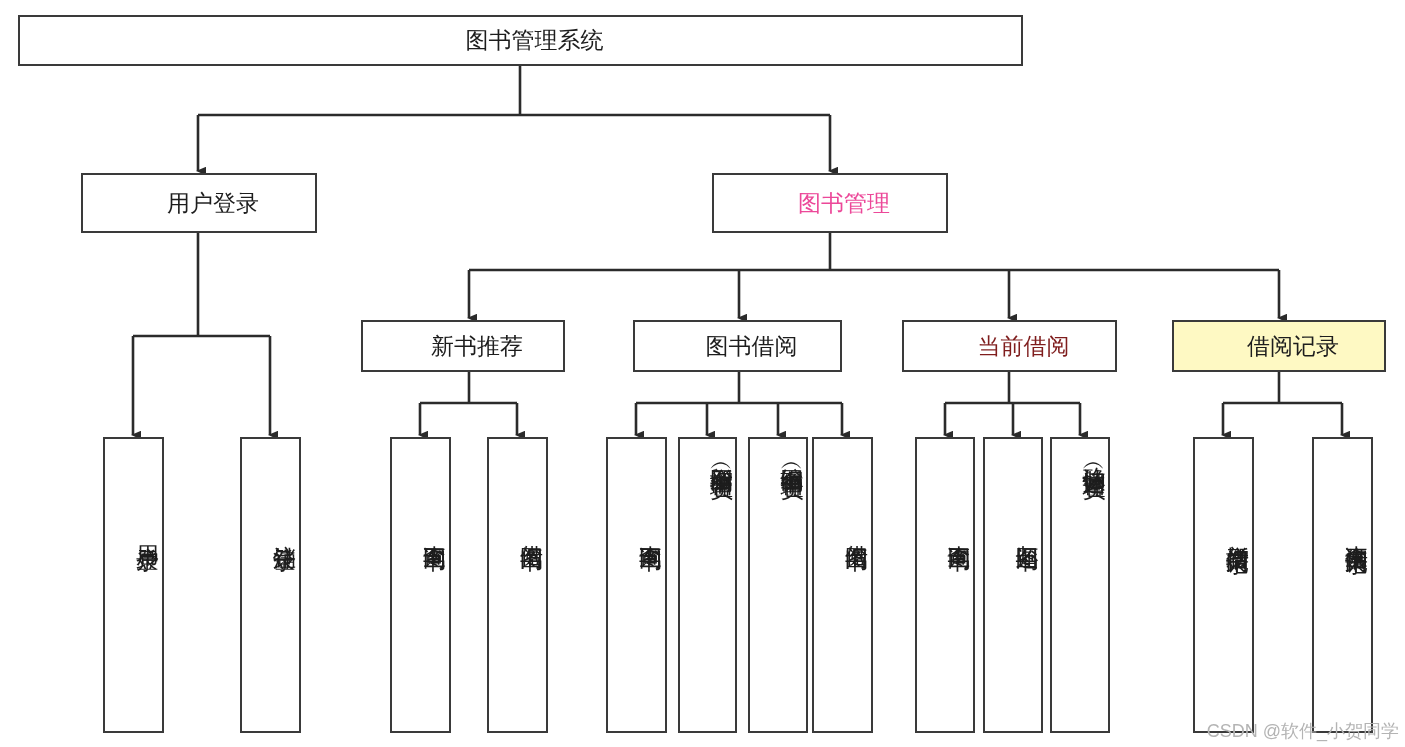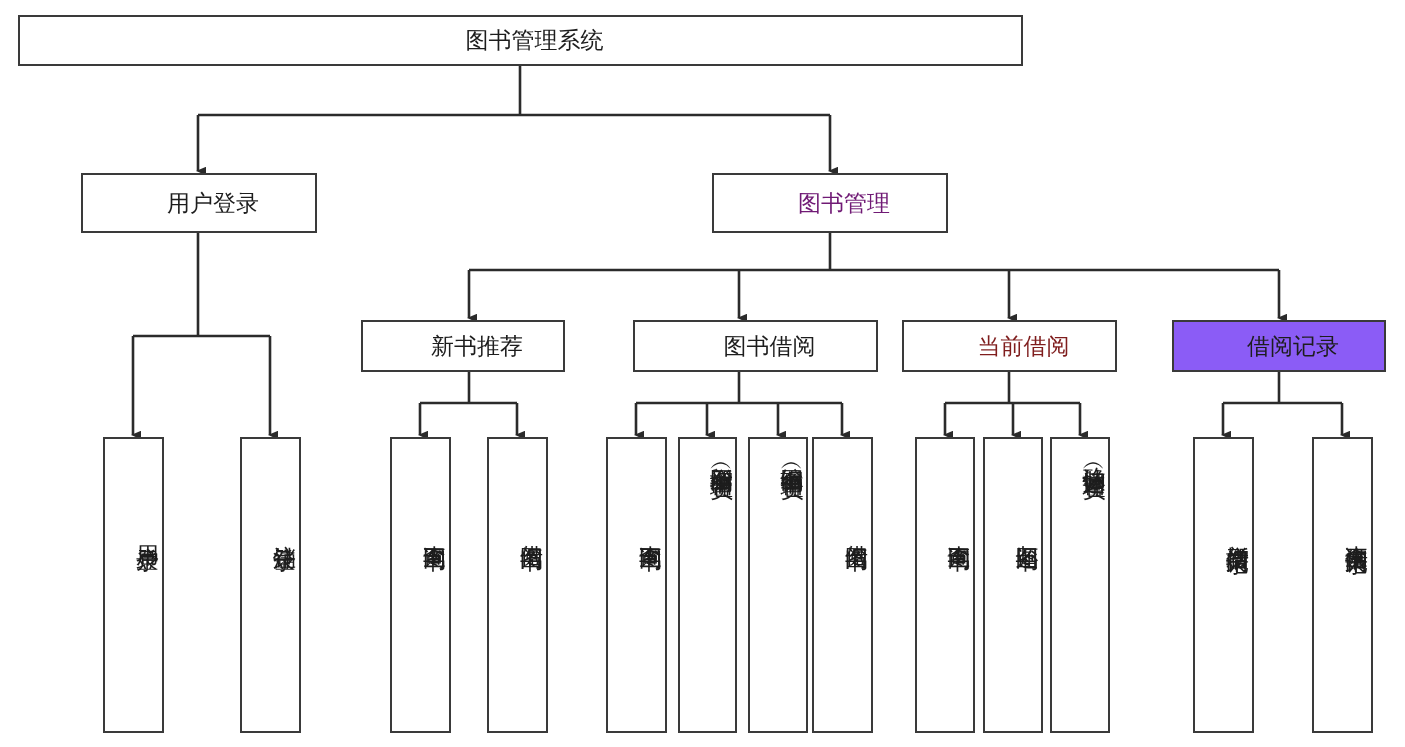--- a/index.html
+++ b/index.html
@@ -122,32 +122,32 @@
   </svg>
 
   <div id="boxes-layer">
       <div class="node-box node-root" style="left: 18px; top: 15px; width: 1005px; height: 51px; border-color: rgb(58, 58, 58); background: rgb(255, 255, 255);">
         <span class="node-label" style="color: rgb(29, 29, 29);">图书管理系统</span>
       </div>
       <div class="node-box node-level2" style="left: 81px; top: 173px; width: 236px; height: 60px; border-color: rgb(58, 58, 58); background: rgb(255, 255, 255);">
         <span class="node-label" style="color: rgb(29, 29, 29);">用户登录</span>
       </div>
       <div class="node-box node-level2" style="left: 712px; top: 173px; width: 236px; height: 60px; border-color: rgb(58, 58, 58); background: rgb(255, 255, 255);">
-        <span class="node-label" style="color: #701a75;">图书管理</span>
+        <span class="node-label" style="color: #ec4899;">图书管理</span>
       </div>
       <div class="node-box node-level2" style="left: 361px; top: 320px; width: 204px; height: 52px; border-color: rgb(58, 58, 58); background: rgb(255, 255, 255);">
         <span class="node-label" style="color: rgb(29, 29, 29);">新书推荐</span>
       </div>
-      <div class="node-box node-level2" style="left: 633px; top: 320px; width: 245px; height: 52px; border-color: rgb(58, 58, 58); background: rgb(255, 255, 255);">
+      <div class="node-box node-level2" style="left: 633px; top: 320px; width: 209px; height: 52px; border-color: rgb(58, 58, 58); background: rgb(255, 255, 255);">
         <span class="node-label" style="color: rgb(29, 29, 29);">图书借阅</span>
       </div>
       <div class="node-box node-level2" style="left: 902px; top: 320px; width: 215px; height: 52px; border-color: rgb(58, 58, 58); background: rgb(255, 255, 255);">
         <span class="node-label" style="color: #7f1d1d;">当前借阅</span>
       </div>
-      <div class="node-box node-level2" style="left: 1172px; top: 320px; width: 214px; height: 52px; border-color: rgb(58, 58, 58); background: #8b5cf6;">
+      <div class="node-box node-level2" style="left: 1172px; top: 320px; width: 214px; height: 52px; border-color: rgb(58, 58, 58); background: #fef9c3;">
         <span class="node-label" style="color: rgb(29, 29, 29);">借阅记录</span>
       </div>
       <div class="node-box node-leaf leaf-mid" style="left: 103px; top: 437px; width: 61px; height: 296px; border-color: rgb(58, 58, 58); background: rgb(255, 255, 255);">
         <span class="node-label" style="color: rgb(29, 29, 29);">用户登录</span>
       </div>
       <div class="node-box node-leaf leaf-mid" style="left: 240px; top: 437px; width: 61px; height: 296px; border-color: rgb(58, 58, 58); background: rgb(255, 255, 255);">
         <span class="node-label" style="color: rgb(29, 29, 29);">注销登录</span>
       </div>
       <div class="node-box node-leaf leaf-mid" style="left: 390px; top: 437px; width: 61px; height: 296px; border-color: rgb(58, 58, 58); background: rgb(255, 255, 255);">
         <span class="node-label" style="color: rgb(29, 29, 29);">查询图书</span>
@@ -177,14 +177,15 @@
         <span class="node-label" style="color: rgb(29, 29, 29);">确认归还（管理员）</span>
       </div>
       <div class="node-box node-leaf leaf-mid" style="left: 1193px; top: 437px; width: 61px; height: 296px; border-color: rgb(58, 58, 58); background: rgb(255, 255, 255);">
         <span class="node-label" style="color: rgb(29, 29, 29);">新增借阅记录</span>
       </div>
       <div class="node-box node-leaf leaf-mid" style="left: 1312px; top: 437px; width: 61px; height: 296px; border-color: rgb(58, 58, 58); background: rgb(255, 255, 255);">
         <span class="node-label" style="color: rgb(29, 29, 29);">查询借阅记录</span>
       </div>
     </div>
 
+  <div class="watermark">CSDN @软件_小贺同学</div>
 
 </div>
 
 </body></html>

